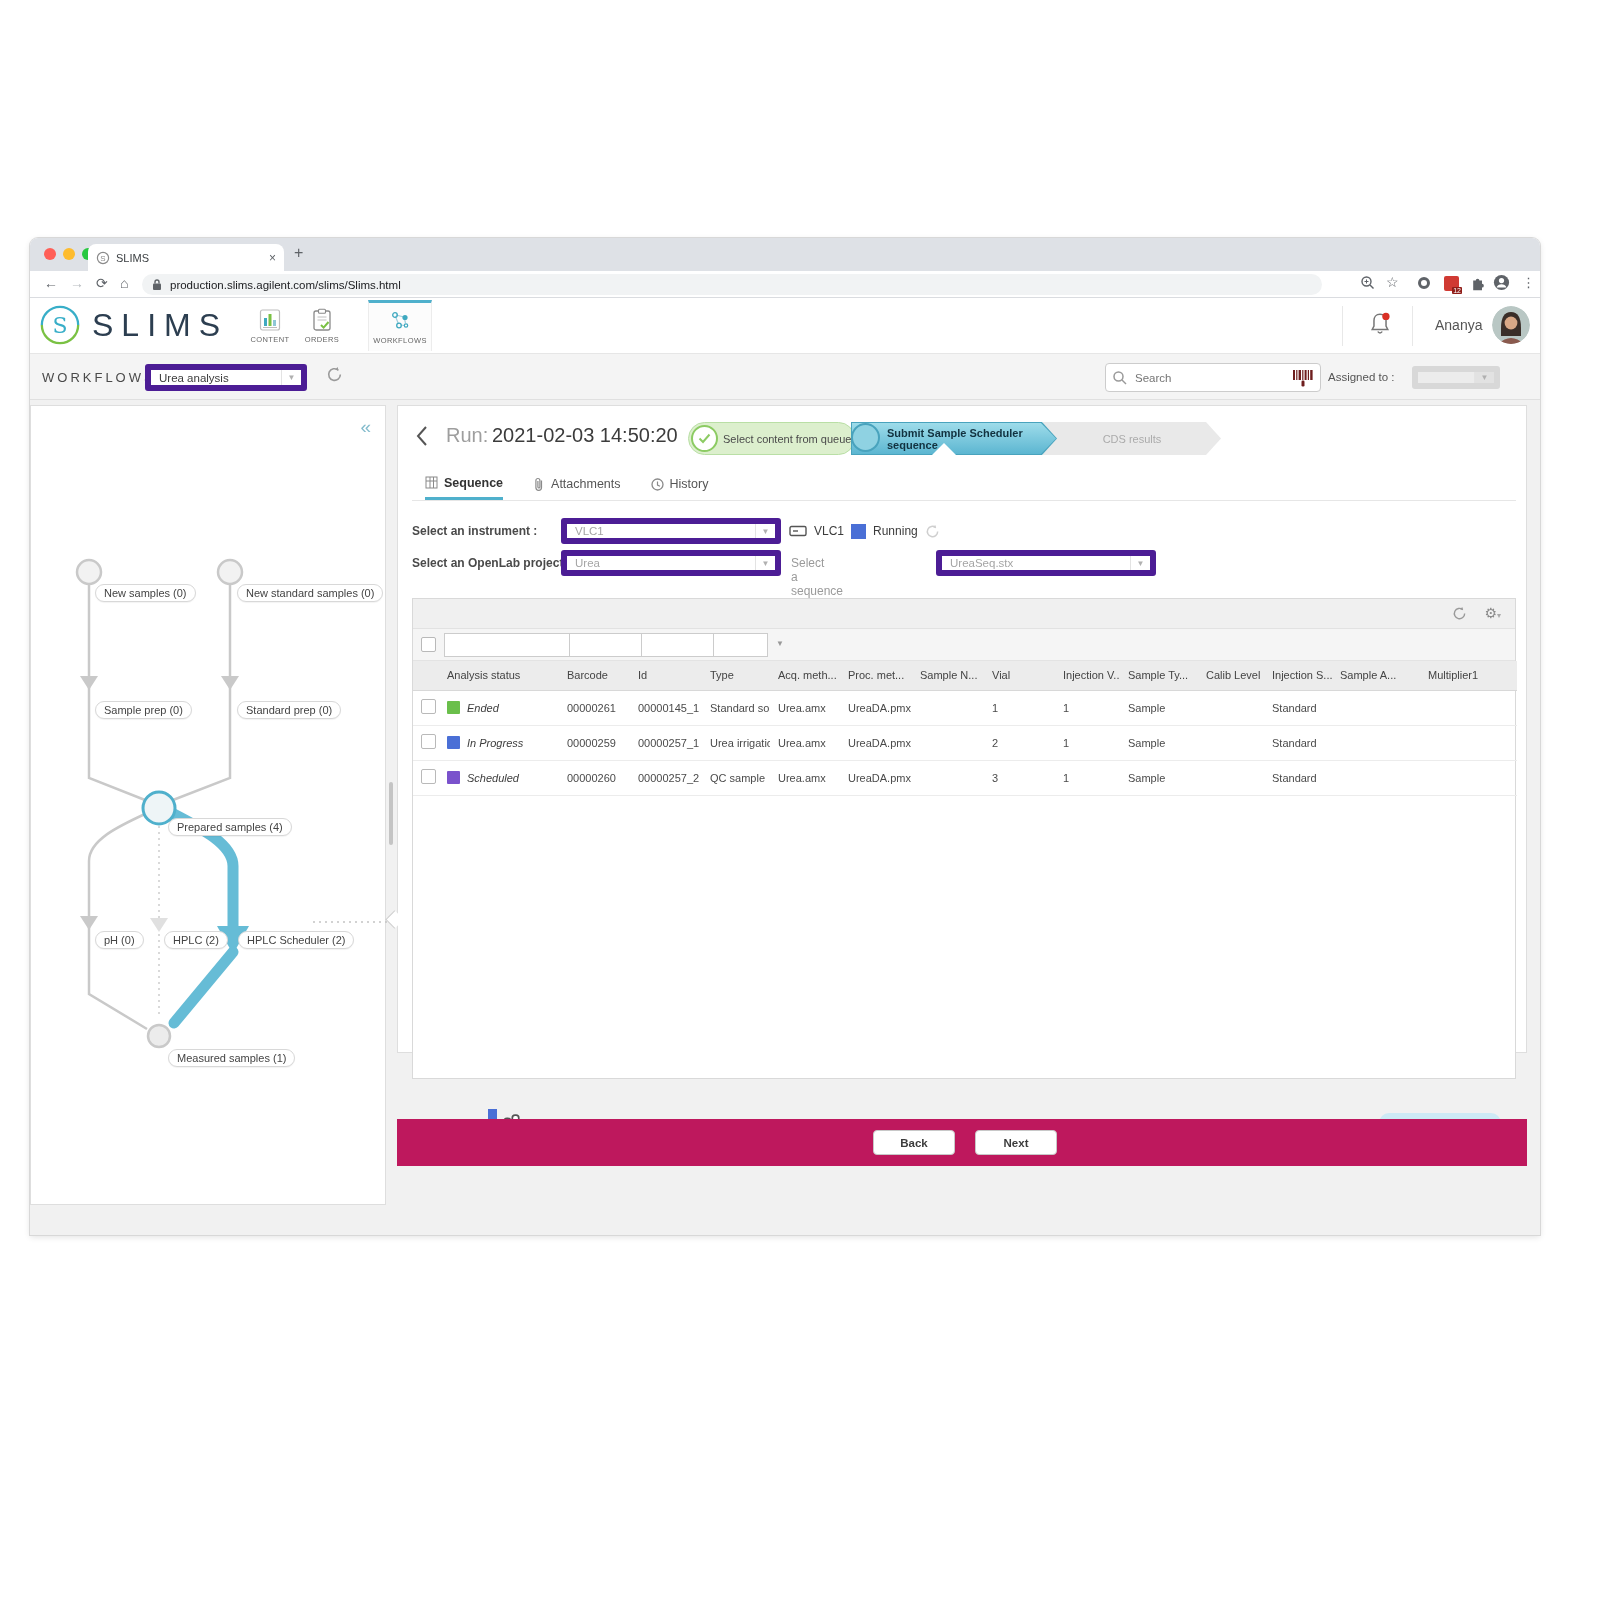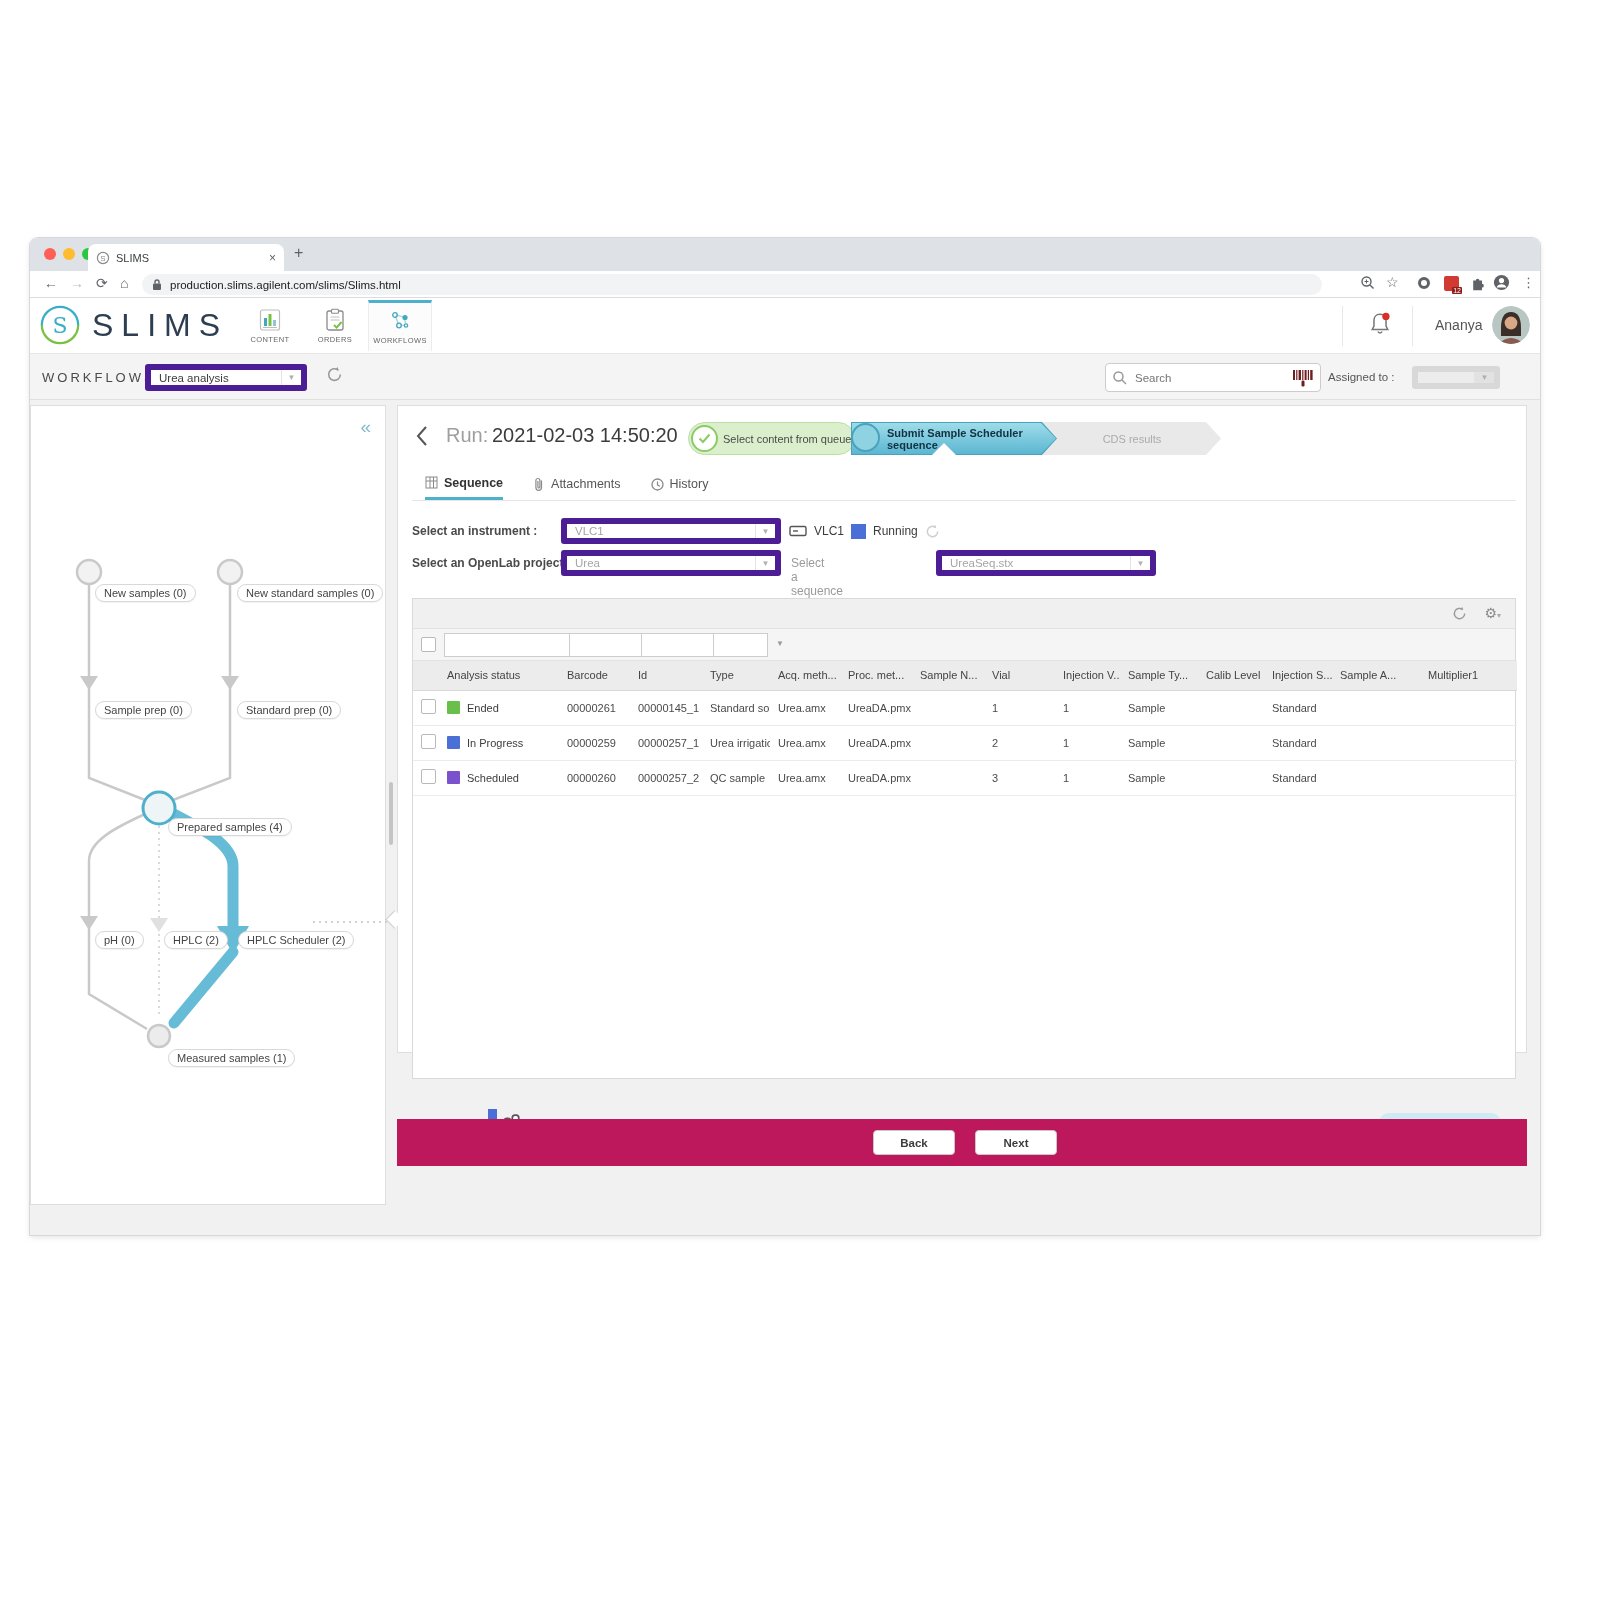--- a/index.html
+++ b/index.html
@@ -100,21 +100,21 @@
   #tablebox{position:absolute;left:14px;top:192px;width:1104px;height:481px;border:1px solid #d9d9d9;background:#fff;}
   #ttoolbar{position:absolute;left:0;top:0;width:100%;height:30px;background:#f0f0f0;border-bottom:1px solid #e2e2e2;}
   #filterrow{position:absolute;left:0;top:30px;width:100%;height:32px;background:#f5f5f5;border-bottom:1px solid #e3e3e3;}
   .cb{width:15px;height:15px;background:#fff;border:1px solid #b9b9b9;border-radius:2px;display:inline-block;}
   .finput{position:absolute;top:4px;height:24px;background:#fff;border:1px solid #ccc;}
   #seqtable{position:absolute;left:0;top:62px;width:1102px;border-collapse:collapse;table-layout:fixed;font-size:11px;color:#4a4a4a;}
   #seqtable th{background:#ececec;border-bottom:1px solid #d8d8d8;font-weight:normal;color:#444;text-align:left;
                height:29px;padding:0 4px 0 8px;overflow:hidden;white-space:nowrap;}
   #seqtable td{height:35px;border-bottom:1px solid #ececec;padding:0 4px 0 8px;overflow:hidden;white-space:nowrap;}
   .sq{width:13px;height:13px;border-radius:1px;display:inline-block;vertical-align:-2px;margin-right:7px;}
-  .stxt{color:#3c3c3c;margin-top:32px;}
+  .stxt{font-style:italic;color:#3c3c3c;margin-top:32px;}
 
   
   #seqstatus{position:absolute;left:14px;top:717px;font-size:11px;color:#444;}
   #seqbar{position:absolute;left:90px;top:703px;width:9px;height:40px;background:#4a6fd6;}
   #seqvalue{position:absolute;left:152px;top:717px;font-size:11px;color:#3c3c3c;}
   #createbtn{position:absolute;left:981px;top:707px;width:122px;height:34px;background:#cdeaf5;border:0;border-radius:10px;
              color:#fff;font-weight:bold;font-size:12px;font-family:"Liberation Sans",sans-serif;}
   #footerbar{position:absolute;left:367px;top:719px;width:1130px;height:47px;background:#be185d;}
   .fbtn{position:absolute;top:11px;width:82px;height:25px;background:#fff;border:1px solid #c8c8c8;border-radius:4px;
         font-size:11.5px;font-weight:bold;color:#3c3c3c;font-family:"Liberation Sans",sans-serif;}
@@ -188,21 +188,21 @@
     <div class="navitem" style="left:212px">
       <svg width="22" height="24" viewBox="0 0 22 24">
         <rect x="1.5" y="2" width="19" height="20" rx="2" fill="none" stroke="#bdbdbd" stroke-width="1.2"></rect>
         <rect x="5" y="10" width="3" height="8" fill="#3fa9c0"></rect>
           <rect x="9.5" y="6" width="3" height="12" fill="#7ac143"></rect>
           <rect x="14" y="12" width="3" height="6" fill="#8fc7d6"></rect>
         <line x1="4" y1="19.5" x2="18" y2="19.5" stroke="#bdbdbd"></line>
         </svg>
       <span class="nl">CONTENT</span>
     </div>
-    <div class="navitem" style="left:277px">
+    <div class="navitem" style="left:264px">
       <svg width="20" height="24" viewBox="0 0 20 24">
         <rect x="2" y="3" width="16" height="19" rx="2" fill="none" stroke="#8a8a8a" stroke-width="1.3"></rect>
         <rect x="6.5" y="1.2" width="7" height="4" rx="1" fill="#fff" stroke="#8a8a8a" stroke-width="1.1"></rect>
         <line x1="5.5" y1="9" x2="14.5" y2="9" stroke="#c0c0c0"></line>
           <line x1="5.5" y1="12" x2="14.5" y2="12" stroke="#c0c0c0"></line>
         <path d="M9 17 l2.6 2.6 L16.5 14" stroke="#7ac143" stroke-width="2" fill="none"></path>
         </svg>
       <span class="nl">ORDERS</span>
     </div>
     <div class="navitem active" style="left:338px;width:64px">

